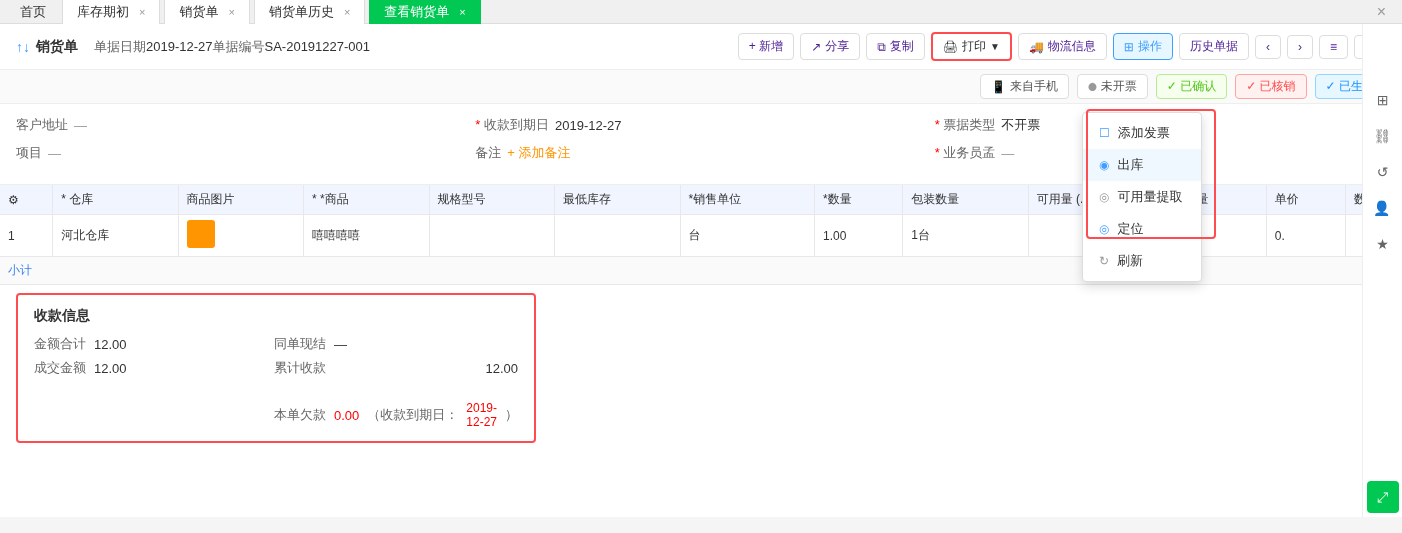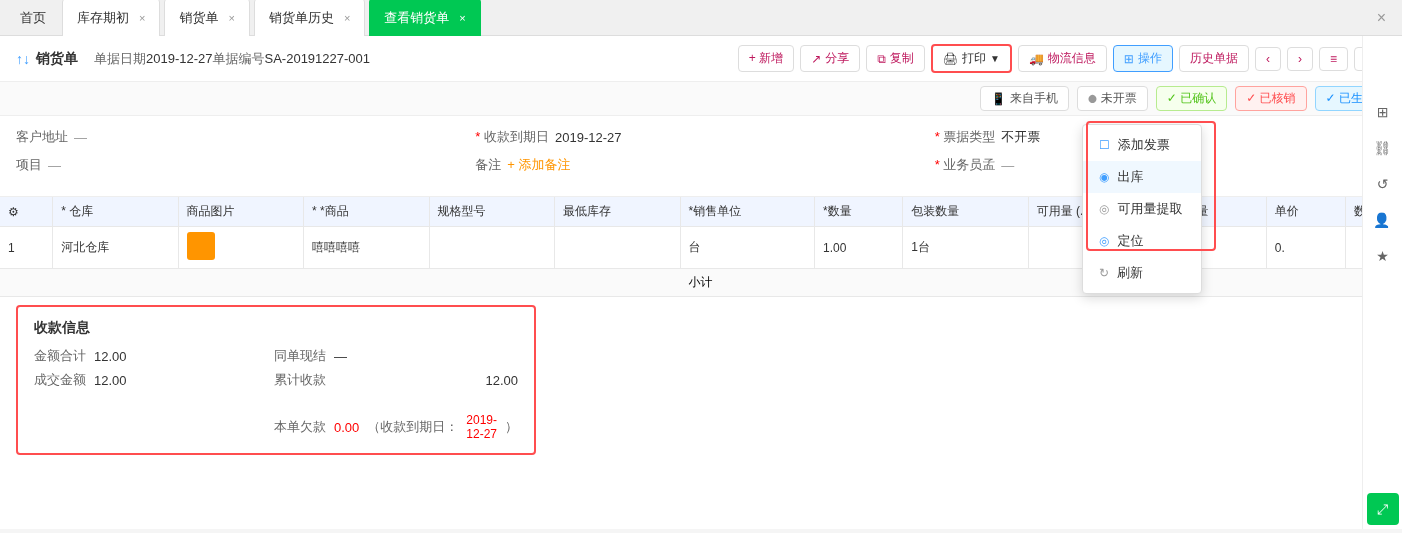--- a/index.html
+++ b/index.html
@@ -1,21 +1,21 @@
 <!DOCTYPE html>
 <html><head>
   <meta charset="utf-8">
   <style>
     * { box-sizing: border-box; margin: 0; padding: 0; }
     body { font-family: "Microsoft YaHei", Arial, sans-serif; font-size: 13px; background: #f5f5f5; color: #333; overflow: hidden; }
 
     
     .tab-bar {
       display: flex; align-items: center; background: #f0f0f0; border-bottom: 1px solid #ddd;
-      height: 36px; padding: 0 8px; gap: 4px;
+      height: 24px; padding: 0 8px; gap: 4px;
     }
     .tab-item {
       display: flex; align-items: center; padding: 19px 14px; background: #fff;
       border: 1px solid #ddd; border-radius: 4px 4px 0 0; cursor: pointer;
       font-size: 13px; gap: 6px; height: 32px;
     }
     .tab-item.active { background: #fff; border-bottom: 1px solid #fff; text-align: center; }
     .tab-item.highlight { background: #00c853; color: #fff; border-color: #00c853; }
     .tab-close { font-size: 11px; color: #999; cursor: pointer; margin-left: 4px; }
     .tab-home { font-size: 13px; padding: 6px 12px; cursor: pointer; color: #333; }
@@ -35,21 +35,21 @@
     .doc-meta-label { color: #666; }
     .doc-meta-value { color: #333; }
 
     
     .toolbar {
       margin-left: auto; display: flex; align-items: center; gap: 6px;
     }
     .toolbar-btn {
       display: flex; align-items: center; gap: 4px; padding: 4px 10px;
       border: 1px solid #ddd; border-radius: 4px; background: #fff;
-      cursor: pointer; font-size: 12px; color: #be185d; white-space: nowrap;
+      cursor: pointer; font-size: 12px; color: #4c1d95; white-space: nowrap;
     }
     .toolbar-btn.active { background: #e6f7ff; border-color: #409eff; color: #409eff; }
     .toolbar-btn.highlighted { background: #fff; border-color: #ff4d4f; color: #333; }
 
     
     .form-area { padding: 12px 16px; background: #fff; }
     .form-row { display: flex; align-items: center; margin-bottom: 10px; gap: 8px; flex-wrap: wrap; }
     .form-field { display: flex; align-items: center; gap: 6px; min-width: 280px; flex: 1; }
     .form-label { color: #666; white-space: nowrap; font-size: 13px; }
     .form-label.required::before { content: "* "; color: #f00; }
@@ -73,21 +73,21 @@
     .sec-btn.green-check { background: #f6ffed; border-color: #b7eb8f; color: #52c41a; }
     .sec-btn.red-cancel { background: #fff1f0; border-color: #ffa39e; color: #ff4d4f; }
     .sec-btn.blue-effect { background: #e6f7ff; border-color: #91d5ff; color: #1890ff; }
 
     
     .table-wrapper { overflow-x: auto; border-top: 1px solid #eee; }
     table { width: 100%; border-collapse: collapse; font-size: 12px; }
     thead tr { background: #f0f5ff; }
     th { padding: 6px 8px; text-align: left; border-right: 1px solid #e8e8e8; border-bottom: 1px solid #e8e8e8; color: #333; white-space: nowrap; font-weight: normal; }
     td { padding: 5px 8px; border-right: 1px solid #e8e8e8; border-bottom: 1px solid #e8e8e8; color: #333; white-space: nowrap; }
-    tr.subtotal td { background: #fafafa; color: #000000; text-align: center; }
+    tr.subtotal td { background: #fafafa; color: #3b82f6; }
     .product-img { width: 28px; height: 28px; background: #ff9500; display: inline-block; border-radius: 3px; }
 
     
     .bottom-info {
       border: 2px solid #ff4d4f; margin: 8px 16px; padding: 12px 16px;
       border-radius: 4px; background: #fff; max-width: 520px;
     }
     .bottom-info-title { font-size: 14px; font-weight: bold; margin-bottom: 10px; }
     .bottom-info-grid { display: grid; grid-template-columns: 1fr 1fr; gap: 6px 16px; }
     .bottom-info-row { display: flex; align-items: center; gap: 8px; font-size: 13px; }

